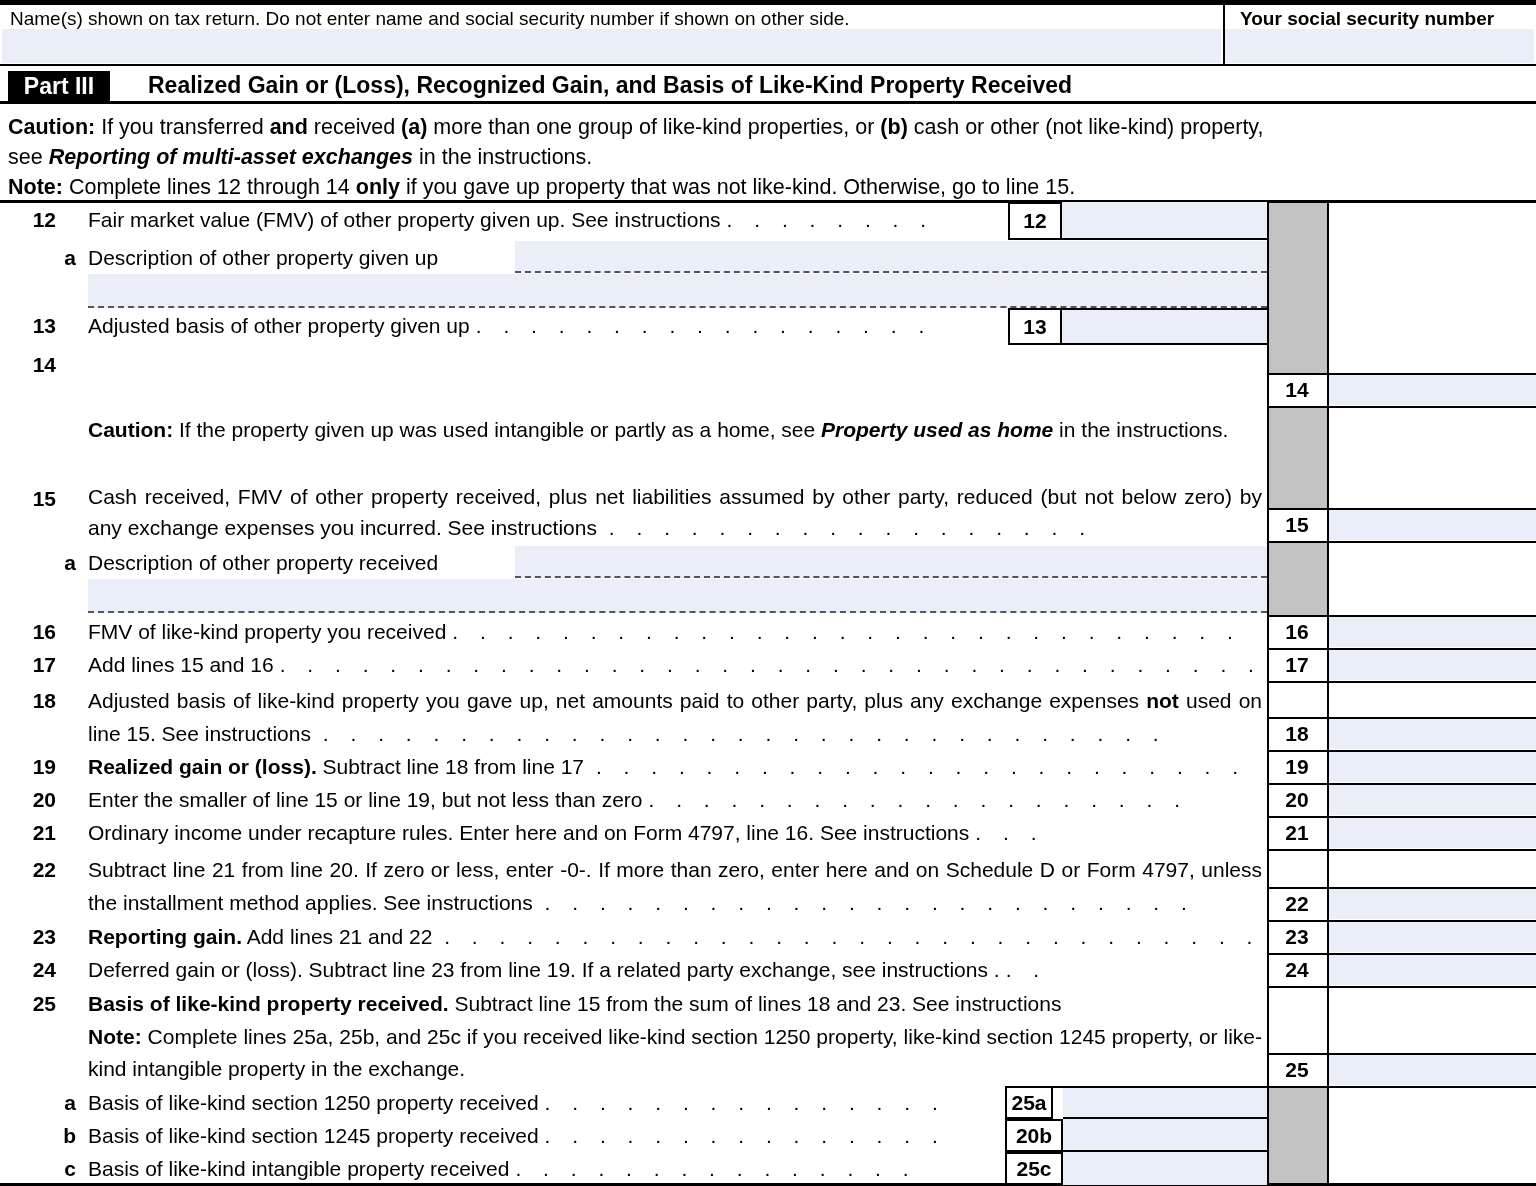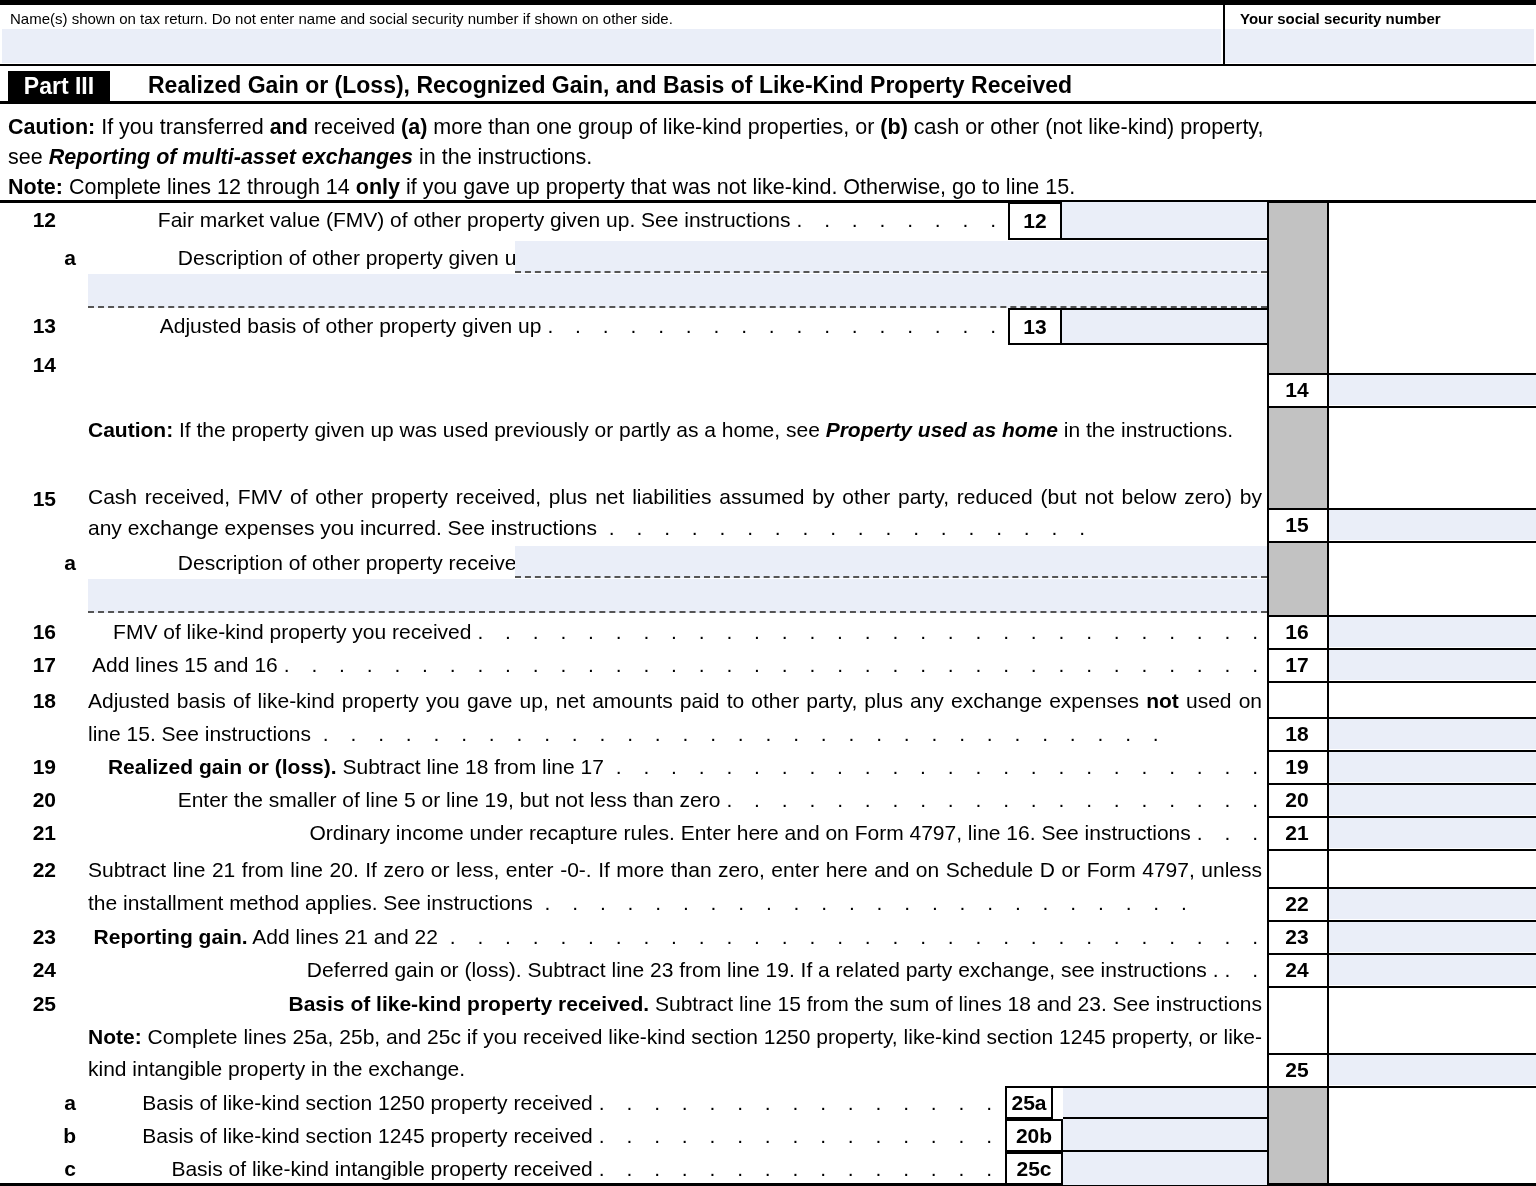--- a/index.html
+++ b/index.html
@@ -4,33 +4,33 @@
 <style>
   html,body{margin:0;padding:0;background:#fff;}
   .page{position:relative;width:1536px;height:1186px;background:#fff;overflow:hidden;
         font-family:"Liberation Sans",sans-serif;color:#000;}
   .abs{position:absolute;}
   .hline{background:#000;height:2px;}
   .vline{background:#000;width:2px;}
   .gray{background:#c2c2c2;}
   .field{background:#eaeef8;}
   .dashbottom{border-bottom:2px dashed #555;box-sizing:border-box;}
-  .txt{font-size:21px;line-height:33px;white-space:nowrap;overflow:hidden;height:33px;text-align:right;}
+  .txt{font-size:21px;line-height:33px;white-space:nowrap;overflow:hidden;height:33px;}
   .jtxt{font-size:21px;text-align:justify;overflow:hidden;}
   .gnum{font-weight:bold;font-size:21px;line-height:33px;text-align:right;}
   .cellnum{font-weight:bold;font-size:21px;line-height:33px;text-align:center;}
   .boxnum{border:2px solid #000;box-sizing:border-box;font-weight:bold;font-size:21px;
           text-align:center;background:#fff;}
   .seg-b{font-weight:bold;}
   .seg-bi{font-weight:bold;font-style:italic;}
   .seg-d{letter-spacing:8px;padding-left:6px;}
   .intro{font-size:21.5px;line-height:30px;white-space:nowrap;overflow:hidden;}
   .badge{background:#000;color:#fff;font-weight:bold;font-size:23px;line-height:30px;text-align:center;}
   .title{font-weight:bold;font-size:23px;line-height:31px;white-space:nowrap;}
-  .hdrlabel{font-size:15px;line-height:22px;white-space:nowrap;}
+  .hdrlabel{font-size:19px;line-height:22px;white-space:nowrap;}
 </style>
 </head>
 <body>
 
 <div class="page">
 
   <div class="abs hline" style="left:0;top:0;width:1536px;height:5px"></div>
   <div class="abs hdrlabel" style="left:10px;top:8px">Name(s) shown on tax return. Do not enter name and social security number if shown on other side.</div>
   <div class="abs hdrlabel" style="left:1240px;top:8px;font-weight:bold">Your social security number</div>
   <div class="abs field" style="left:2px;top:29px;width:1219px;height:34px"></div>
@@ -66,42 +66,42 @@
   <div class="abs txt" style="left:88px;top:241px;width:440px">Description of other property given up</div>
   <div class="abs field dashbottom" style="left:515px;top:241px;width:752px;height:32px"></div>
   <div class="abs field dashbottom" style="left:88px;top:274px;width:1179px;height:34px"></div>
 
   <div class="abs gnum" style="left:0;top:309px;width:56px">13</div>
   <div class="abs txt" style="left:88px;top:309px;width:916px"><span>Adjusted basis of other property given up</span><span class="seg-d">. . . . . . . . . . . . . . . . .</span></div>
   <div class="abs boxnum" style="left:1008px;top:308px;width:54px;height:37px;line-height:33px">13</div>
   <div class="abs field" style="left:1062px;top:308px;width:205px;height:37px;border-top:2px solid #000;border-bottom:2px solid #000;box-sizing:border-box"></div>
 
   <div class="abs gnum" style="left:0;top:348px;width:56px">14</div>
-  <div class="abs jtxt" style="left:88px;top:414px;width:1174px;height:64px;line-height:31px"><span class="seg-b">Caution:</span><span> If the property given up was used previously or partly as a home, see </span><span class="seg-bi">Property used as home</span><span> in the instructions.</span></div>
+  <div class="abs jtxt" style="left:88px;top:414px;width:1174px;height:64px;line-height:31px"><span class="seg-b">Caution:</span><span> If the property given up was used intangible or partly as a home, see </span><span class="seg-bi">Property used as home</span><span> in the instructions.</span></div>
 
   <div class="abs gnum" style="left:0;top:482px;width:56px">15</div>
   <div class="abs jtxt" style="left:88px;top:481px;width:1174px;height:63px;line-height:31px"><span>Cash received, FMV of other property received, plus net liabilities assumed by other party, reduced (but not below zero) by any exchange expenses you incurred. See instructions </span><span class="seg-d">. . . . . . . . . . . . . . . . . .</span></div>
 
   <div class="abs gnum" style="left:0;top:546px;width:76px">a</div>
   <div class="abs txt" style="left:88px;top:546px;width:440px">Description of other property received</div>
   <div class="abs field dashbottom" style="left:515px;top:546px;width:752px;height:32px"></div>
   <div class="abs field dashbottom" style="left:88px;top:579px;width:1179px;height:34px"></div>
 
   <div class="abs gnum" style="left:0;top:615px;width:56px">16</div>
   <div class="abs txt" style="left:88px;top:615px;width:1178px"><span>FMV of like-kind property you received</span><span class="seg-d">. . . . . . . . . . . . . . . . . . . . . . . . . . . . .</span></div>
   <div class="abs gnum" style="left:0;top:648px;width:56px">17</div>
   <div class="abs txt" style="left:88px;top:648px;width:1178px"><span>Add lines 15 and 16</span><span class="seg-d">. . . . . . . . . . . . . . . . . . . . . . . . . . . . . . . . . . . .</span></div>
 
   <div class="abs gnum" style="left:0;top:684px;width:56px">18</div>
   <div class="abs jtxt" style="left:88px;top:684px;width:1174px;height:66px;line-height:33px"><span>Adjusted basis of like-kind property you gave up, net amounts paid to other party, plus any exchange expenses </span><span class="seg-b">not</span><span> used on line 15. See instructions  </span><span class="seg-d">. . . . . . . . . . . . . . . . . . . . . . . . . . . . . . .</span></div>
 
   <div class="abs gnum" style="left:0;top:750px;width:56px">19</div>
   <div class="abs txt" style="left:88px;top:750px;width:1178px"><span class="seg-b">Realized gain or (loss).</span><span> Subtract line 18 from line 17  </span><span class="seg-d">. . . . . . . . . . . . . . . . . . . . . . . .</span></div>
   <div class="abs gnum" style="left:0;top:783px;width:56px">20</div>
-  <div class="abs txt" style="left:88px;top:783px;width:1178px"><span>Enter the smaller of line 5 or line 19, but not less than zero</span><span class="seg-d">. . . . . . . . . . . . . . . . . . . .</span></div>
+  <div class="abs txt" style="left:88px;top:783px;width:1178px"><span>Enter the smaller of line 15 or line 19, but not less than zero</span><span class="seg-d">. . . . . . . . . . . . . . . . . . . .</span></div>
   <div class="abs gnum" style="left:0;top:816px;width:56px">21</div>
   <div class="abs txt" style="left:88px;top:816px;width:1178px"><span>Ordinary income under recapture rules. Enter here and on Form 4797, line 16. See instructions</span><span class="seg-d">. . .</span></div>
 
   <div class="abs gnum" style="left:0;top:853px;width:56px">22</div>
   <div class="abs jtxt" style="left:88px;top:853px;width:1174px;height:67px;line-height:33px"><span>Subtract line 21 from line 20. If zero or less, enter -0-. If more than zero, enter here and on Schedule D or Form 4797, unless the installment method applies. See instructions </span><span class="seg-d">. . . . . . . . . . . . . . . . . . . . . . . .</span></div>
 
   <div class="abs gnum" style="left:0;top:920px;width:56px">23</div>
   <div class="abs txt" style="left:88px;top:920px;width:1178px"><span class="seg-b">Reporting gain.</span><span> Add lines 21 and 22  </span><span class="seg-d">. . . . . . . . . . . . . . . . . . . . . . . . . . . . . .</span></div>
   <div class="abs gnum" style="left:0;top:953px;width:56px">24</div>
   <div class="abs txt" style="left:88px;top:953px;width:1178px"><span>Deferred gain or (loss). Subtract line 23 from line 19. If a related party exchange, see instructions .</span><span class="seg-d">. .</span></div>

